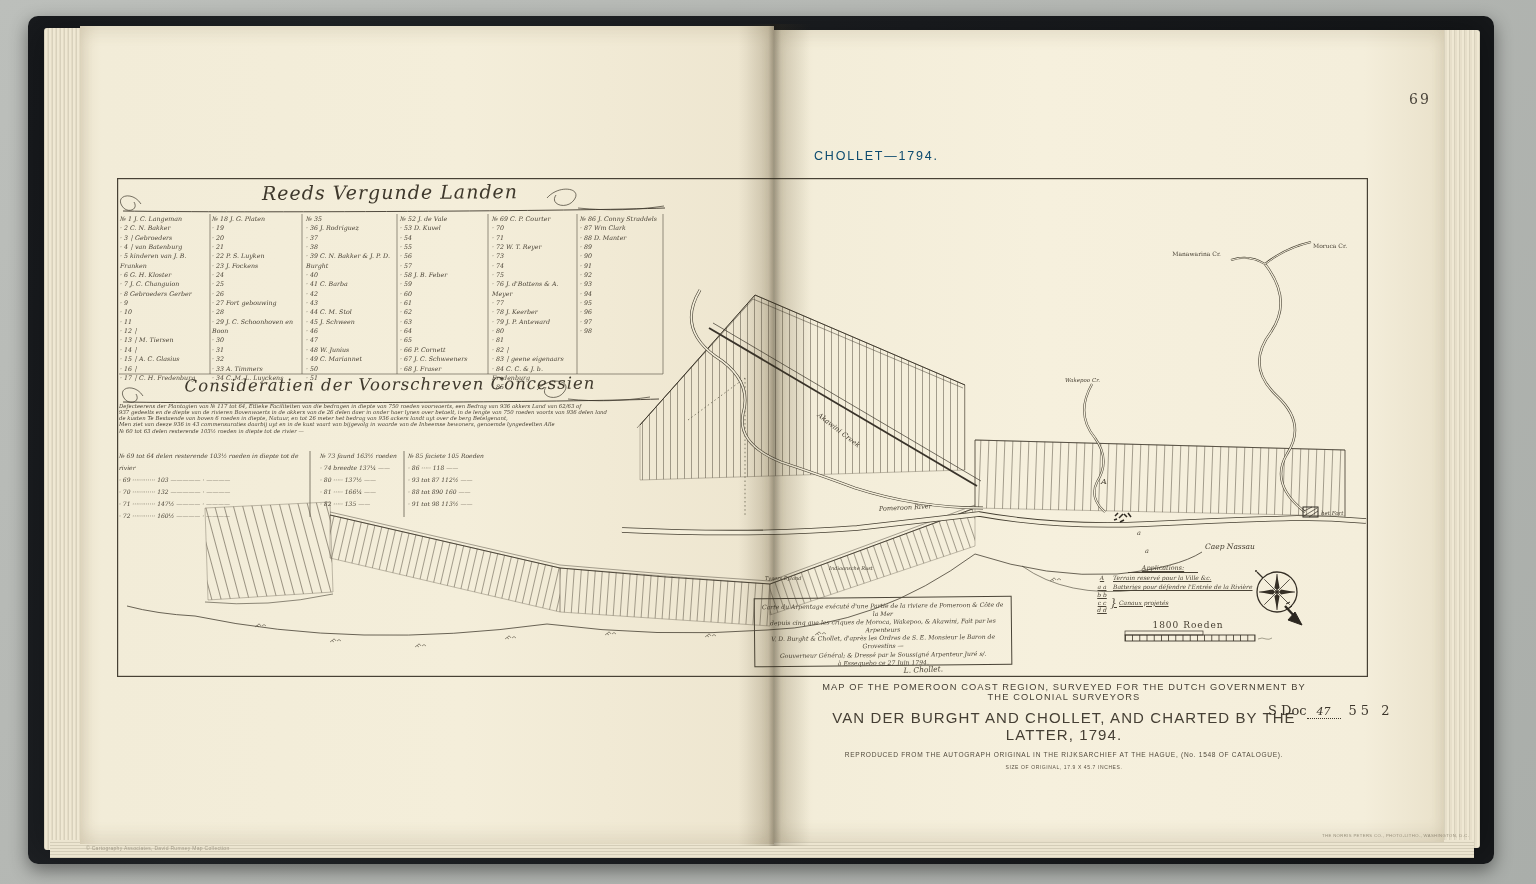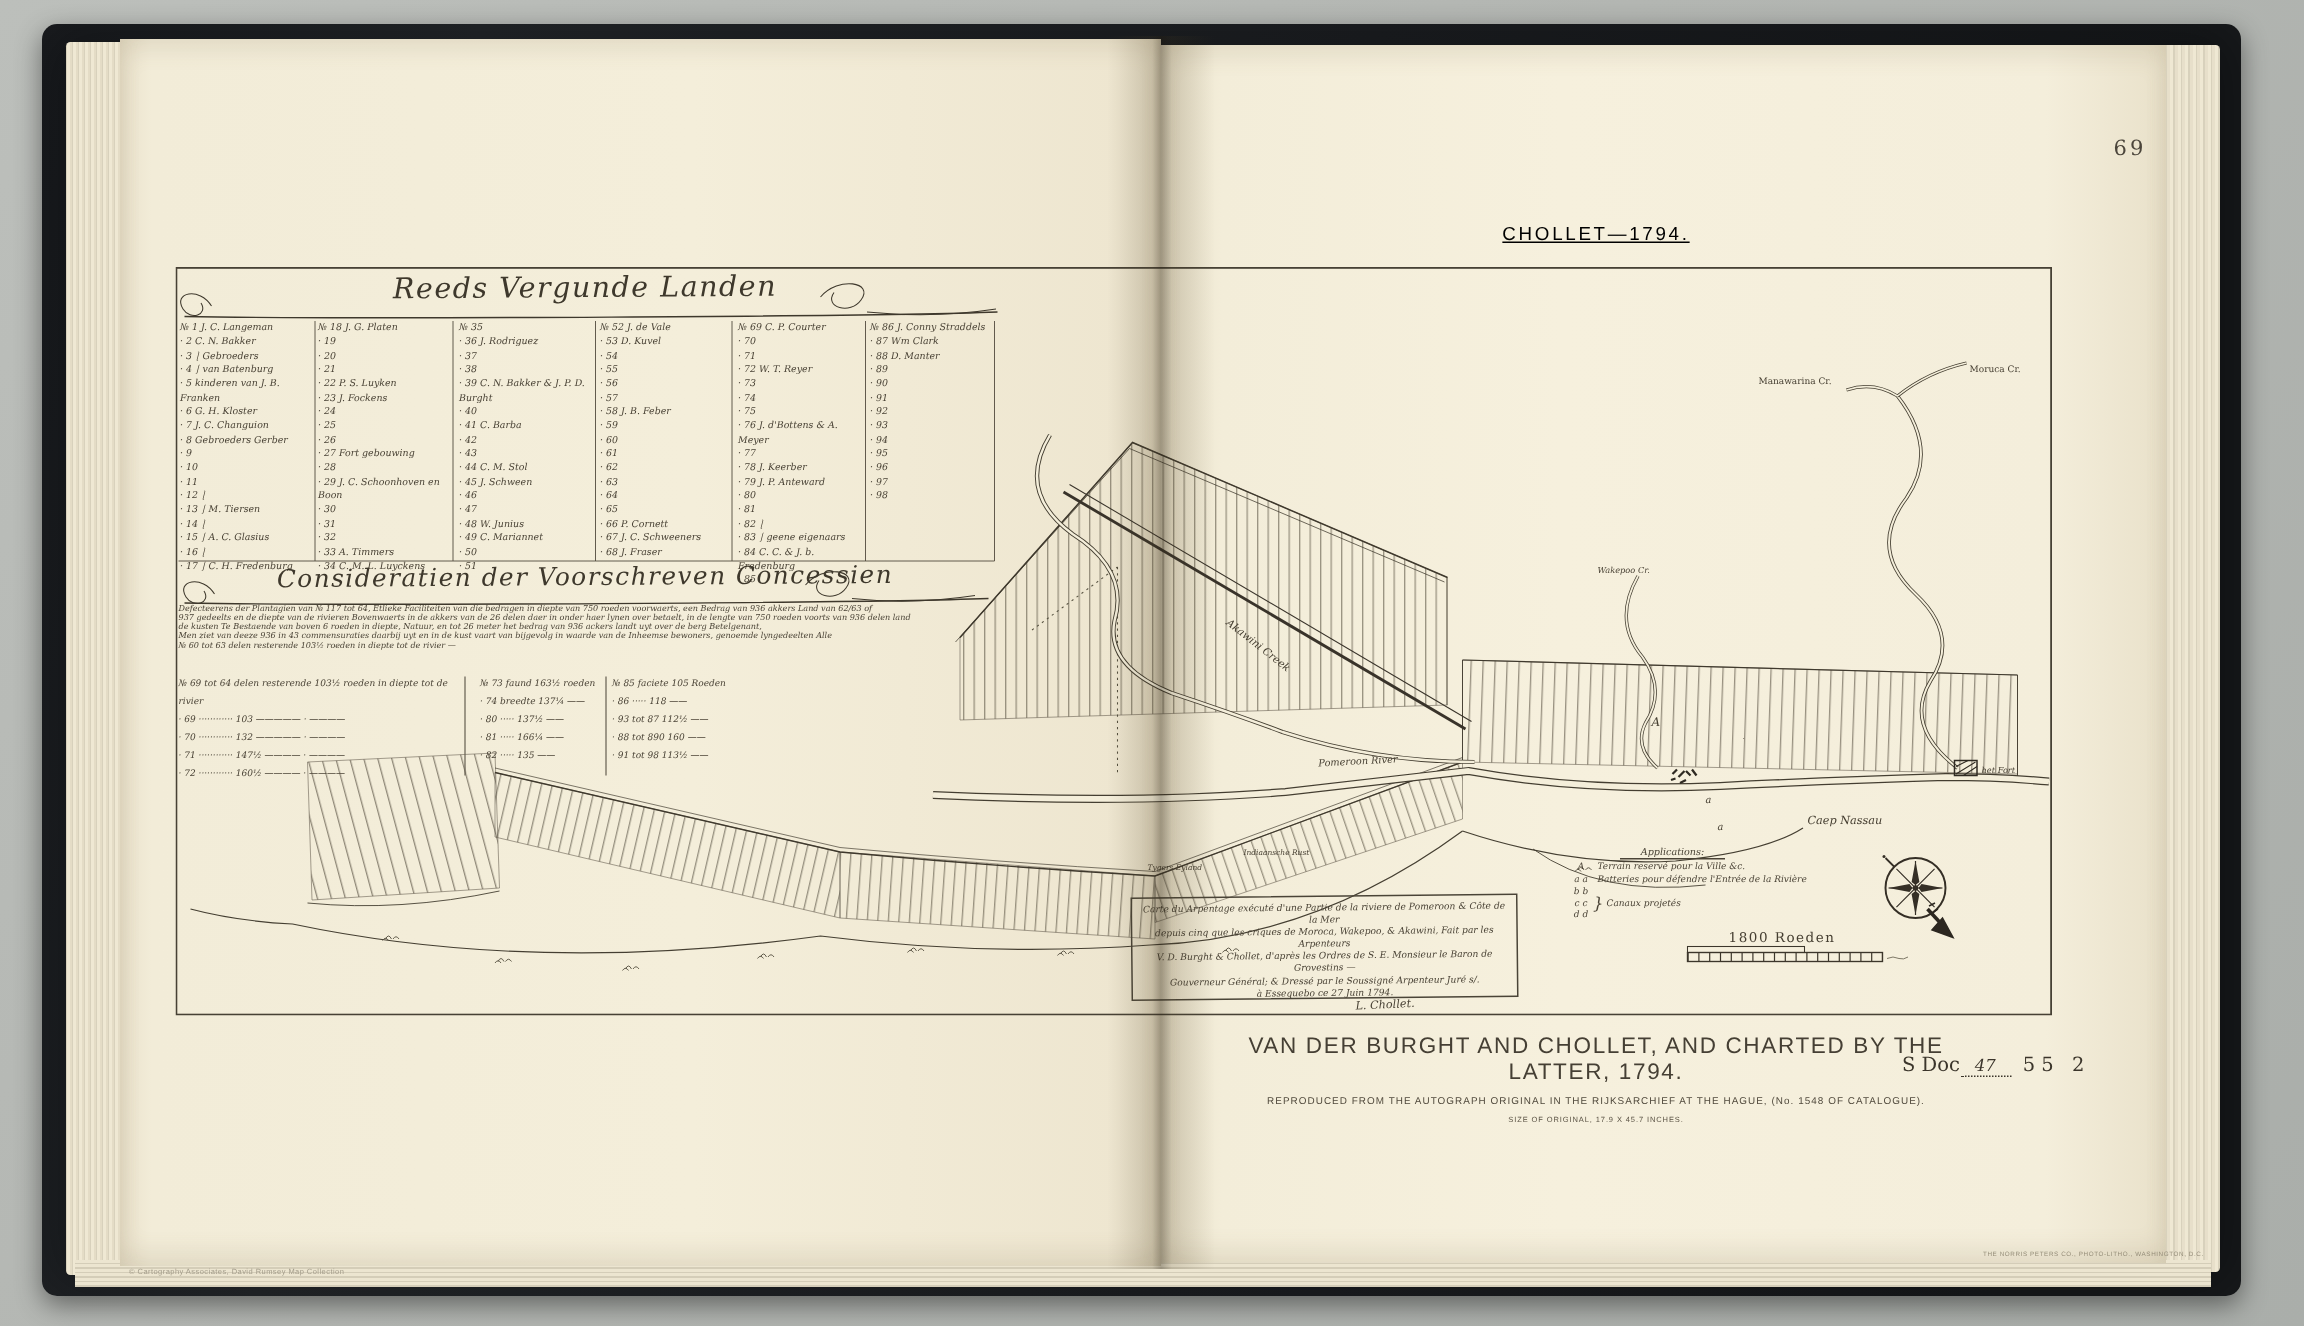--- a/index.html
+++ b/index.html
@@ -21,22 +21,22 @@
   #page-left { left:80px; top:26px; width:694px; height:818px;
     background:linear-gradient(90deg,#e9e1cb 0,#f2ecd8 3%,#f4eeda 55%,#eee6d0 96%,#e6ddc5 100%);
     box-shadow:inset 0 8px 14px rgba(120,105,70,.12), inset 0 -10px 14px rgba(120,105,70,.12); }
   #page-right { left:774px; top:30px; width:670px; height:812px;
     background:linear-gradient(90deg,#e8e0c9 0,#f3edd9 6%,#f6f0dd 40%,#f4eedb 88%,#e9e1ca 100%);
     box-shadow:inset 0 8px 14px rgba(120,105,70,.12), inset 0 -10px 14px rgba(120,105,70,.12); }
   #gutter-shadow { left:738px; top:24px; width:72px; height:822px; pointer-events:none; z-index:30;
     background:linear-gradient(90deg,rgba(70,58,32,0) 0,rgba(70,58,32,.18) 42%,rgba(40,32,16,.34) 50%,rgba(70,58,32,.16) 60%,rgba(70,58,32,0) 100%); }
   #page-number { left:1398px; top:55px; width:44px; text-align:center;
     font:14px "DejaVu Serif", serif; letter-spacing:2px; color:#4b453b;margin-top:36px; }
-  #map-heading { left:814px; top:149px; width:500px; text-align:center;
-    font:12.5px "Liberation Sans", sans-serif; font-weight:500; letter-spacing:1.8px; color:#000000;text-decoration:underline; }
+  #map-heading { left:814px; top:149px; width:500px; text-align:left;
+    font:12.5px "Liberation Sans", sans-serif; font-weight:500; letter-spacing:1.8px; color:#0c4a6e; }
   #caption-block { left:814px; top:682px; width:500px; text-align:center; color:#453f34; }
   #caption-block .c1 { font-size:9.3px; letter-spacing:1.1px; }
   #caption-block .c2 { font-size:15px; letter-spacing:1.1px; margin-top:7px; }
   #caption-block .c3 { font-size:6.6px; letter-spacing:.7px; margin-top:8px; color:#514a3d; }
   #caption-block .c4 { font-size:5px; letter-spacing:.6px; margin-top:6px; color:#5a5244; }
   #doc-stamp { left:1268px; top:703px; font:13px "DejaVu Serif", serif; color:#3b352b; white-space:nowrap; }
   #doc-stamp .hw { font:italic 11px "DejaVu Serif", serif; border-bottom:1px dotted #3b352b; padding:0 10px; }
   #doc-stamp .sfx { margin-left:8px; letter-spacing:4px; }
   #printer-imprint { left:1322px; top:833px; font-size:4.2px; letter-spacing:.4px; color:#958d79; }
   #cover-copyright { left:86px; top:845px; font-size:5px; letter-spacing:.3px; color:#a39c8a; z-index:40; }
@@ -50,21 +50,21 @@
     text-align:center; letter-spacing:1px; transform:rotate(-.4deg); }
   #granted-title { left:117px; top:181px; width:546px; font-size:19px; }
   #consid-title { left:117px; top:375px; width:546px; font-size:16.5px; }
   .tcol { top:214px; }
   #gc1{left:120px;width:88px;} #gc2{left:212px;width:90px;} #gc3{left:306px;width:92px;}
   #gc4{left:400px;width:88px;} #gc5{left:492px;width:84px;} #gc6{left:580px;width:82px;}
   #consid-par { left:119px; top:403px; width:500px; }
   #num1{left:119px;top:450px;width:190px;} #num2{left:320px;top:450px;width:86px;} #num3{left:408px;top:450px;width:128px;}
 
   
-  #legend { left:1046px; top:565px; width:190px; color:#4a4336; font:italic 6px/7.4px "DejaVu Serif", serif; }
+  #legend { left:1094px; top:565px; width:190px; color:#4a4336; font:italic 6px/7.4px "DejaVu Serif", serif;text-decoration:underline; }
   #legend .lg-title { text-align:center; width:70px; margin:0 0 1px 34px; border-bottom:.5px solid #4a4336; font-size:6.4px; }
   #legend .lg-row { display:flex; align-items:center; margin-top:1px; }
   #legend .lg-key { width:16px; text-align:center; white-space:pre-line; flex:none; }
   #legend .lg-brace { font-size:11px; width:6px; flex:none; }
   #legend .lg-text { padding-left:3px; }
 
   
   #inscription { left:754px; top:597px; width:258px; height:69px; border:1px solid #4a4437;
     padding:4px 6px 2px; transform:rotate(-.6deg);
     font:italic 6.1px/8.1px "DejaVu Serif", serif; color:#4a4336; text-align:center; }
@@ -386,20 +386,21 @@
 <div class="abs" id="inscription">
   <div class="pre">Carte du Arpentage exécuté d'une Partie de la riviere de Pomeroon &amp; Côte de la Mer
 depuis cinq que les criques de Moroca, Wakepoo, &amp; Akawini, Fait par les Arpenteurs
 V. D. Burght &amp; Chollet, d'après les Ordres de S. E. Monsieur le Baron de Grovestins —
 Gouverneur Général; &amp; Dressé par le Soussigné Arpenteur Juré s/.
 à Essequebo ce 27 Juin 1794.</div>
   <div class="sig">L. Chollet.</div>
 </div>
 
 <div class="abs" id="caption-block">
+  <div class="c1">MAP OF THE POMEROON COAST REGION, SURVEYED FOR THE DUTCH GOVERNMENT BY THE COLONIAL SURVEYORS</div>
   <div class="c2">VAN DER BURGHT AND CHOLLET, AND CHARTED BY THE LATTER, 1794.</div>
   <div class="c3">REPRODUCED FROM THE AUTOGRAPH ORIGINAL IN THE RIJKSARCHIEF AT THE HAGUE, (No. 1548 OF CATALOGUE).</div>
   <div class="c4">SIZE OF ORIGINAL, 17.9 X 45.7 INCHES.</div>
 </div>
 
 <div class="abs" id="doc-stamp"><span>S Doc</span><span class="hw">47</span><span class="sfx">55  2</span></div>
 
 <div class="abs" id="printer-imprint">THE NORRIS PETERS CO., PHOTO-LITHO., WASHINGTON, D.C.</div>
 
 <div class="abs" id="gutter-shadow"></div>

